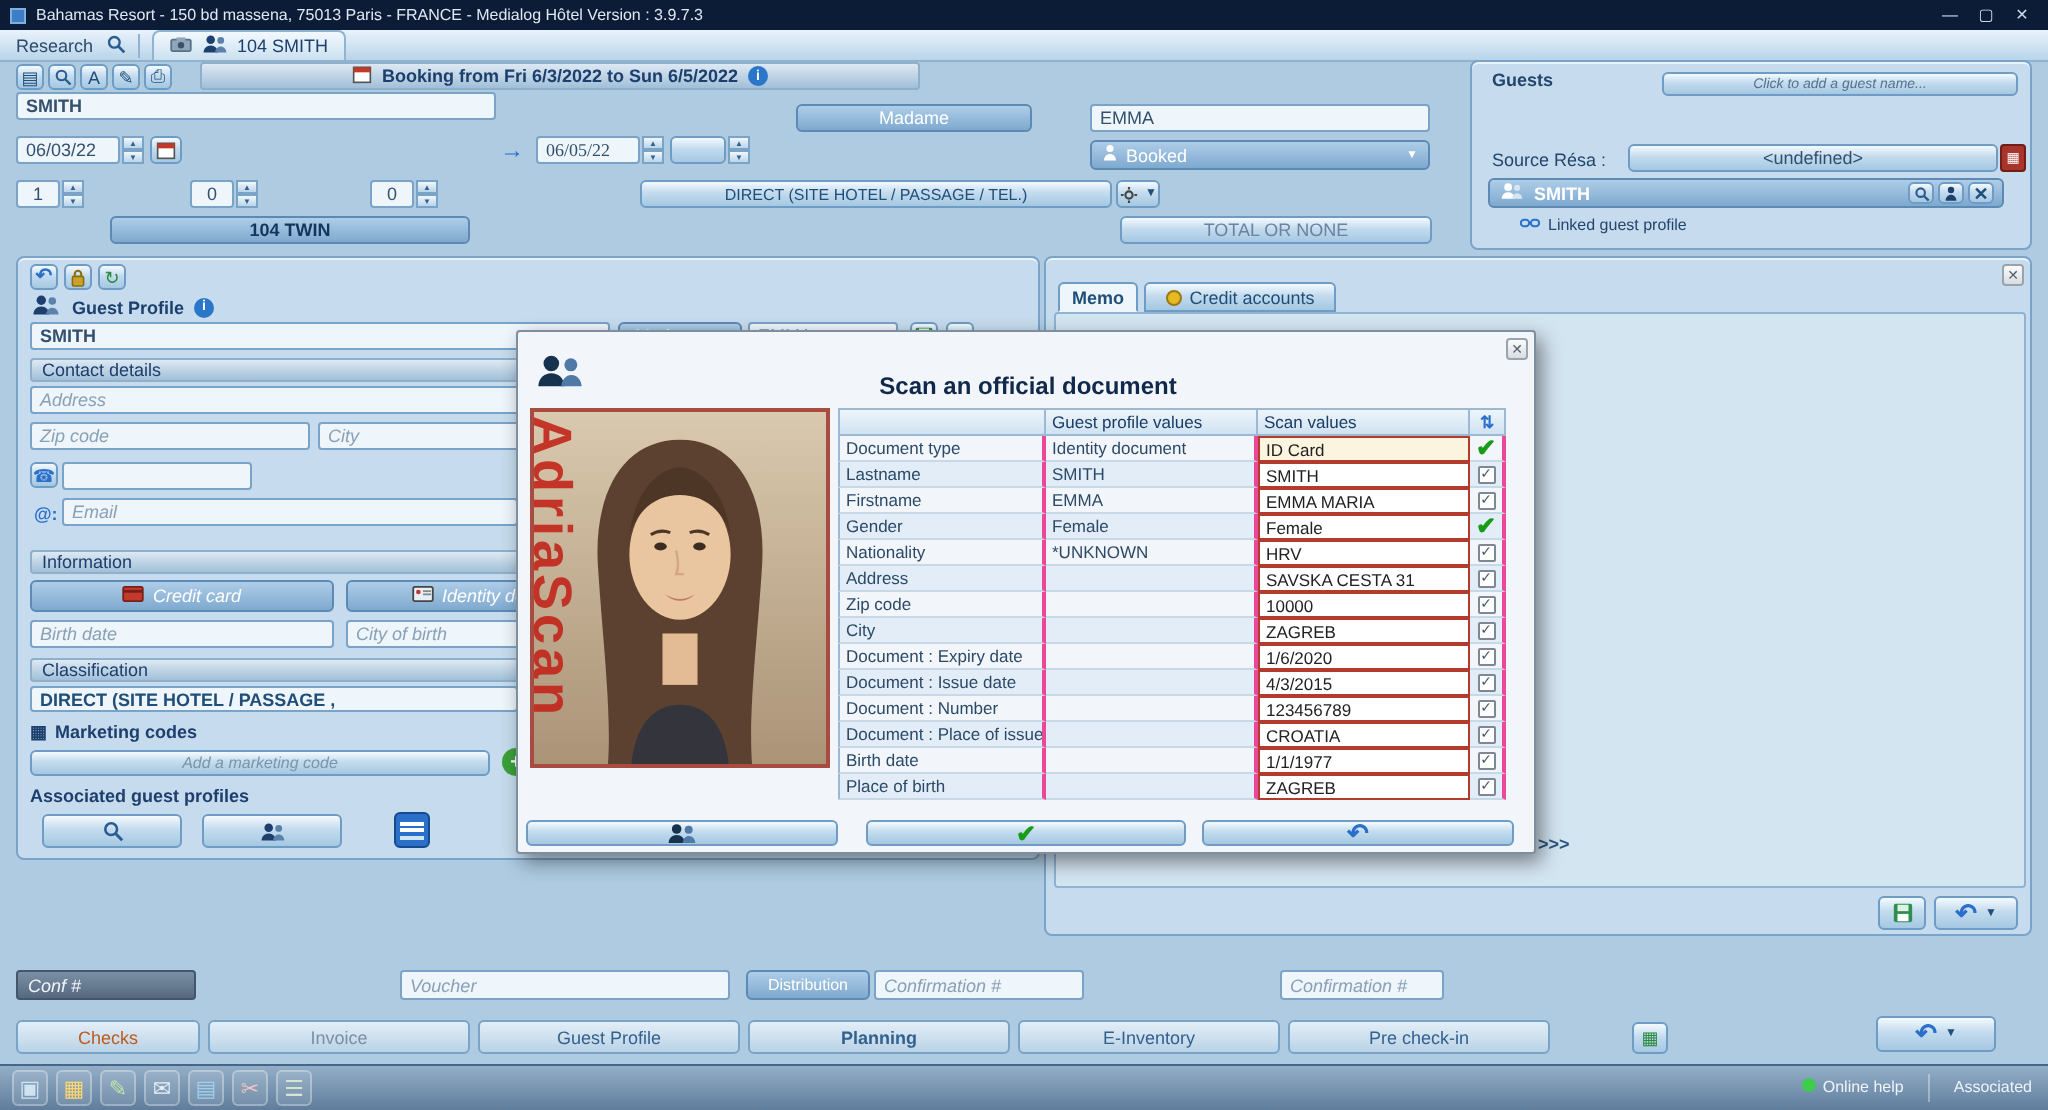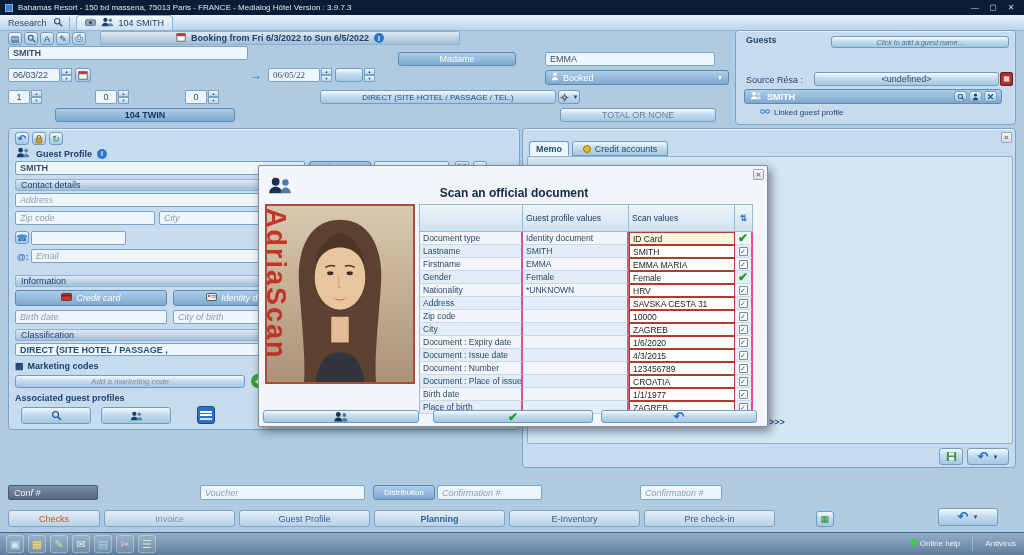--- a/index.html
+++ b/index.html
@@ -40,21 +40,21 @@
   .closebox{width:11px;height:11px;background:linear-gradient(#fbfbfb,#d8dde2);border:1px solid #98a3ae;
             color:#55606b;font-size:7px;display:flex;align-items:center;justify-content:center;border-radius:2px;}
   
   .modal{left:258px;top:165px;width:510px;height:262px;background:#f2f6fa;border:1px solid #7d8f9f;
          border-radius:2px;box-shadow:3px 4px 10px rgba(0,0,0,.45);}
   .mtitle{font-size:12px;font-weight:bold;color:#10284a;text-align:center;}
   .photo{left:6px;top:38px;width:150px;height:180px;border:2px solid #a84c42;background:#c7b296;overflow:hidden;}
   .wm{position:absolute;left:-4px;top:2px;height:176px;writing-mode:vertical-rl;
       font-size:27px;font-weight:bold;color:rgba(193,33,23,.88);letter-spacing:2px;line-height:26px;}
   .scanhdr,.scanrow{display:flex;height:13px;}
-  .scanhdr{height:28px;}
+  .scanhdr{height:14px;}
   .sc{border-right:2px solid #ec4899;border-bottom:1px solid #c9d8e5;font-size:8.5px;
       display:flex;align-items:center;padding:0 3px;white-space:nowrap;overflow:hidden;color:#2c4a68;}
   .hc{background:linear-gradient(#eef5fb,#cfe2f1);color:#1a3c66;border-right:1px solid #9db8d2;
       border-bottom:1px solid #9db8d2;border-top:1px solid #9db8d2;}
   .c1{width:104px;border-left:1px solid #9db8d2;}
   .c2{width:106px;}
   .c3{width:106px;}
   .c4{width:18px;justify-content:center;}
   .scanrow .c3{border:1px solid #b23b2e;background:#fff;color:#222;}
   .scanrow.alt .c1,.scanrow.alt .c2,.scanrow.alt .c4{background:#e2edf8;}
@@ -193,21 +193,21 @@
         </g>
       </svg>
       <span style="font-size:6px;">▼</span>
   </div>
 
   <div class="abs dbtn" style="left:55px;top:108px;width:180px;height:14px;color:#14355c;font-weight:bold;">104 TWIN</div>
   <div class="abs btn" style="left:560px;top:108px;width:156px;height:14px;color:#6b83a0;">TOTAL OR NONE</div>
 
   <div class="abs dbtn" style="left:398px;top:52px;width:118px;height:14px;">Madame</div>
   <div class="abs field" style="left:545px;top:52px;width:170px;height:14px;">EMMA</div>
-  <div class="abs dbtn" style="left:545px;top:70px;width:184px;height:15px;justify-content:flex-start;padding:0 5px;">
+  <div class="abs dbtn" style="left:545px;top:70px;width:170px;height:15px;justify-content:flex-start;padding:0 5px;">
     <span>
       <svg viewBox="0 0 10 12" width="8" height="9">
           <circle cx="5" cy="3" r="2.4" fill="#fff"></circle>
           <path d="M1 11c0-2.6 1.8-4.4 4-4.4s4 1.8 4 4.4z" fill="#fff"></path>
         </svg>
     </span>
     <span>Booked</span>
     <span style="margin-left:auto;font-size:6px;">▼</span>
   </div>
 
@@ -430,21 +430,21 @@
       <div class="ticon" style="color: rgb(255, 215, 110);">▦</div>
       <div class="ticon" style="color: rgb(191, 227, 168);">✎</div>
       <div class="ticon" style="color: rgb(232, 240, 248);">✉</div>
       <div class="ticon" style="color: rgb(159, 208, 240);">▤</div>
       <div class="ticon" style="color: rgb(240, 196, 196);">✂</div>
       <div class="ticon" style="color: rgb(216, 228, 208);">☰</div>
     </div>
   <div class="tb-right">
     <span><span class="gdot"></span><span>Online help</span></span>
     <span style="width:1px;height:14px;background:rgba(255,255,255,.35);"></span>
-    <span><span>Antivirus</span></span>
+    <span><span>Associated</span></span>
   </div>
 
   <div class="abs modal">
     <div class="abs closebox" style="right:3px;top:3px;">✕</div>
     <div class="abs" style="left:8px;top:10px;">
       <svg viewBox="0 0 24 16" width="26" height="18">
           <circle cx="8" cy="5" r="3.6" fill="#16324f"></circle>
           <path d="M2 15.5c0-3.6 2.7-6 6-6s6 2.4 6 6z" fill="#16324f"></path>
           <circle cx="17" cy="5.6" r="3" fill="#4f7aa6"></circle>
           <path d="M12.5 15.5c.4-3.2 2.4-5.2 4.7-5.2 2.6 0 4.6 2.2 4.8 5.2z" fill="#4f7aa6"></path>

